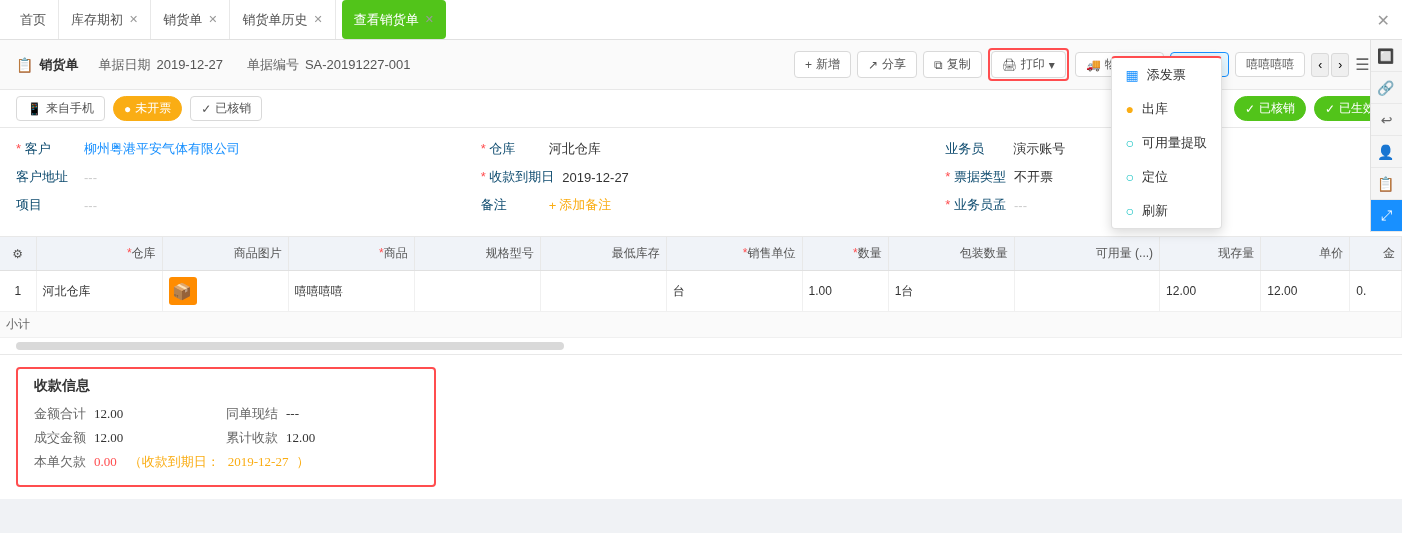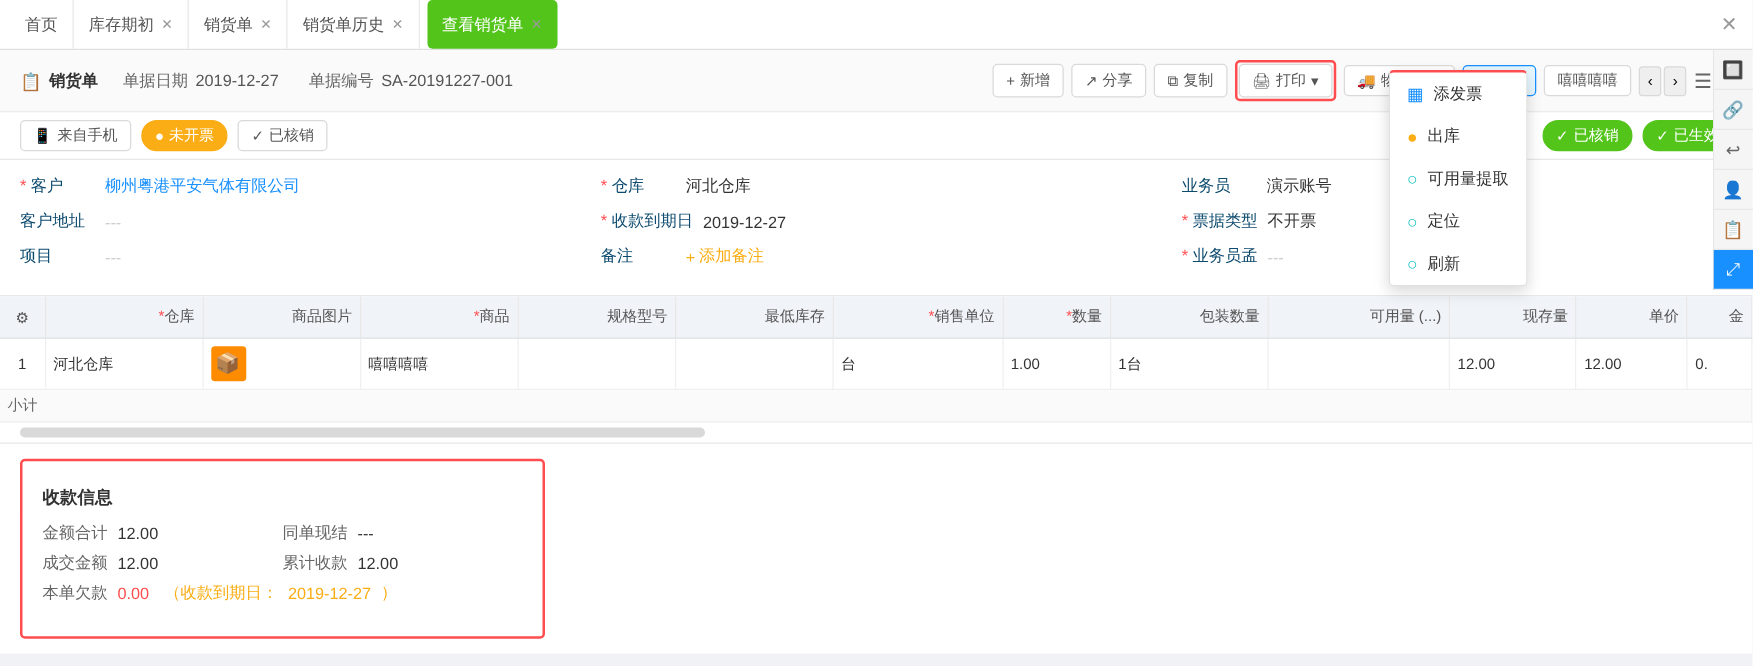--- a/index.html
+++ b/index.html
@@ -134,21 +134,21 @@
       display: flex; align-items: center; justify-content: center;
       border-radius: 3px; color: #fff; font-size: 16px;
     }
 
     
     .bottom-section {
       display: flex; padding: 12px 16px; gap: 24px;
     }
     .receipt-info {
       border: 2px solid #ff4d4f; border-radius: 4px;
-      padding: 20px 16px; min-width: 420px;
+      padding: 8px 16px; min-width: 420px; font-family: Liberation Serif, serif;
     }
     .receipt-title {
       font-weight: bold; font-size: 14px; margin-bottom: 10px;
     }
     .receipt-row {
       display: flex; gap: 32px; margin-bottom: 6px;
     }
     .receipt-item {
       display: flex; align-items: center; gap: 8px; min-width: 160px;
     }

